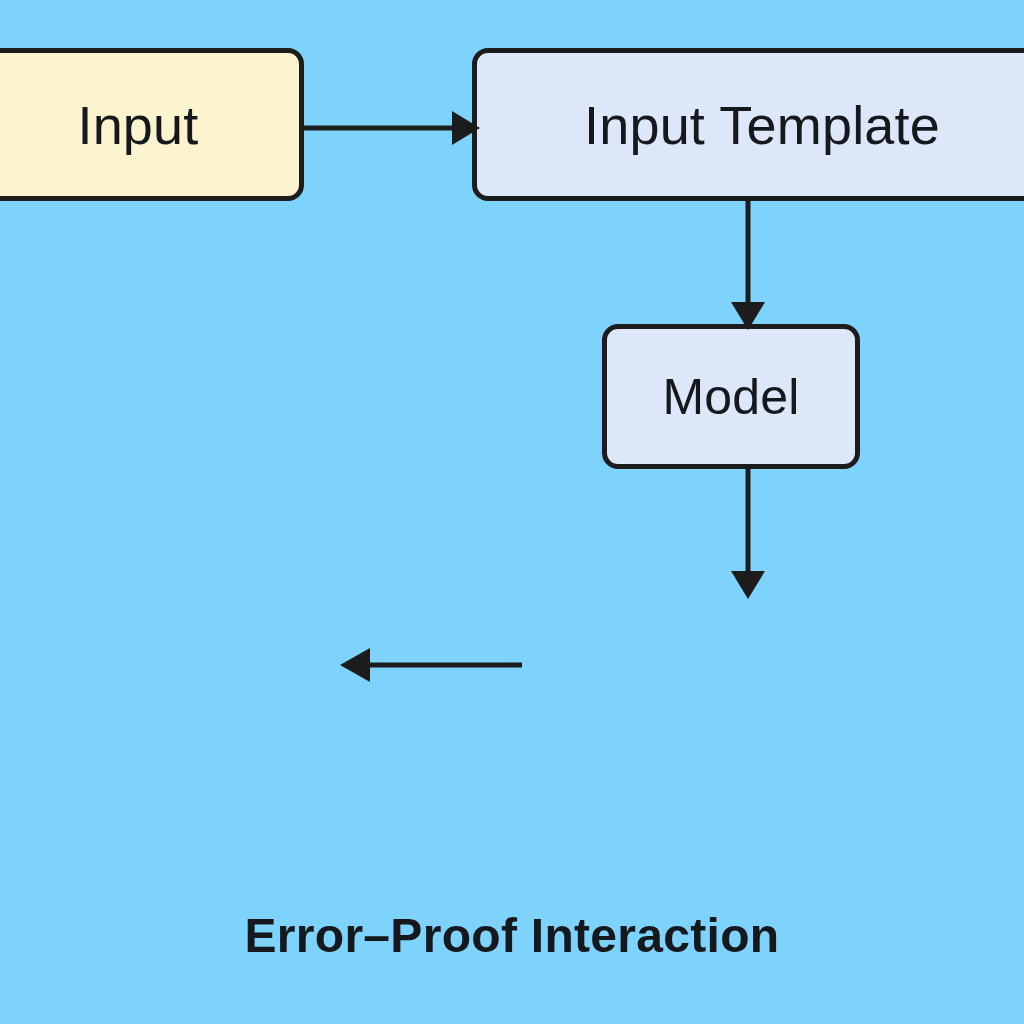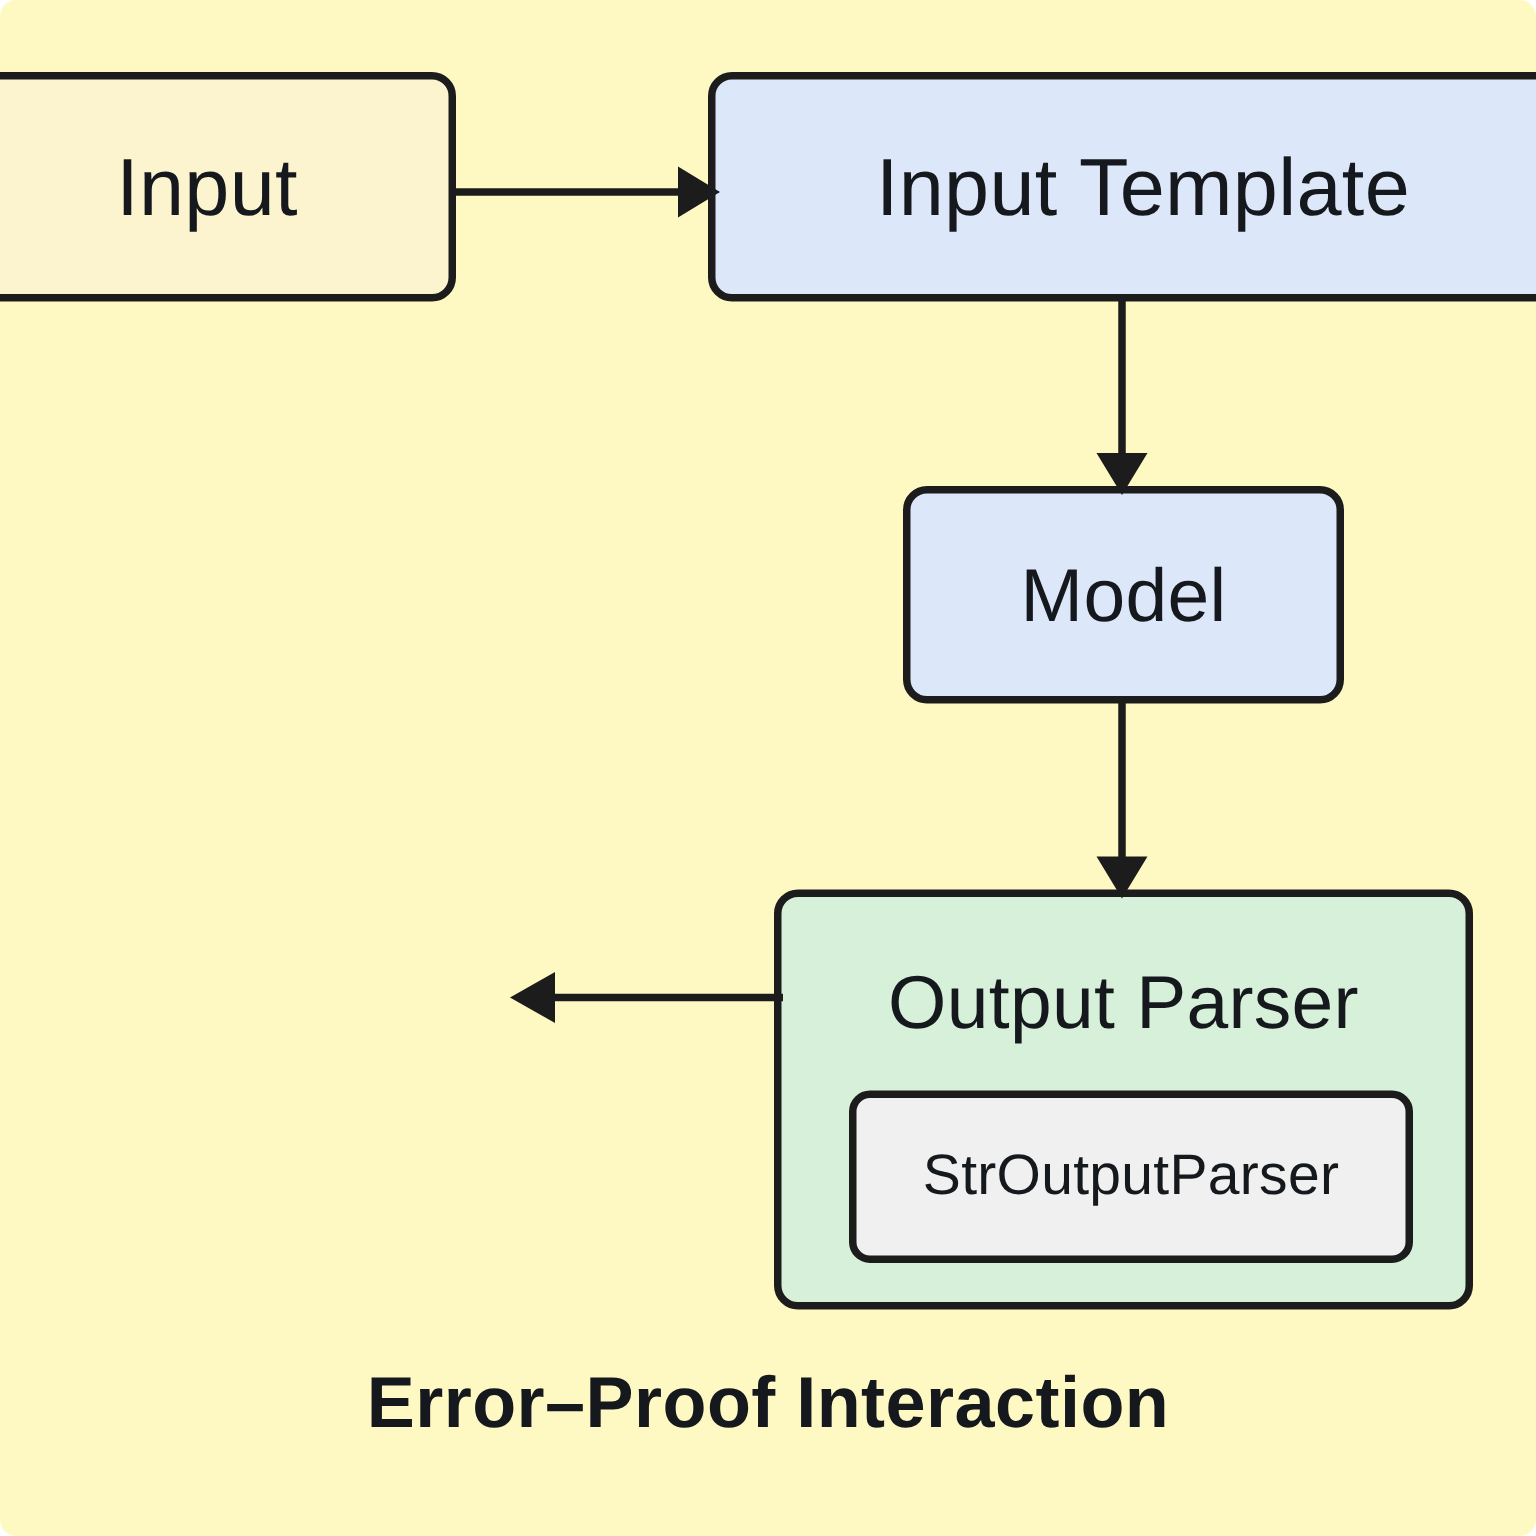--- a/index.html
+++ b/index.html
@@ -5,24 +5,23 @@
 <style>
   html, body {
     margin: 0;
     padding: 0;
     background: #ffffff;
   }
   #canvas {
     position: relative;
     width: 1024px;
     height: 1024px;
-    background: #fef9c3;
+    background: #7dd3fc;
     overflow: hidden;
     font-family: "Liberation Sans", "DejaVu Sans", sans-serif;
-    border-radius: 11px;
   }
   .node {
     position: absolute;
     box-sizing: border-box;
     border: 5px solid #1c1c1c;
     border-radius: 16px;
     display: flex;
     align-items: center;
     justify-content: center;
     color: #15181c;
@@ -46,21 +45,21 @@
     left: 472px;
     top: 48px;
     width: 580px;
     height: 153px;
     background: #dde7fa;
     font-size: 54px;
   }
   #node-model {
     left: 602px;
     top: 324px;
-    width: 294px;
+    width: 258px;
     height: 145px;
     background: #dde7fa;
     font-size: 50px;
   }
   #node-output-parser {
     left: 516px;
     top: 593px;
     width: 466px;
     height: 280px;
     background: #d7f0d9;
@@ -142,26 +141,20 @@
   </div>
 
   <div class="node" id="node-prompt-template">
     <span class="node-label">Input Template</span>
   </div>
 
   <div class="node" id="node-model">
     <span class="node-label">Model</span>
   </div>
 
-  <div class="node" id="node-output-parser">
-    <span class="parser-title">Output Parser</span>
-    <div id="node-str-output-parser">
-      <span class="node-label">StrOutputParser</span>
-    </div>
-  </div>
 
 
   <svg class="arrow" id="arrow-input-to-prompt" viewBox="0 0 180 44">
     <line class="arrow-line" x1="0" y1="22" x2="158" y2="22"></line>
     <polygon class="arrow-head" points="180,22 152,39 152,5"></polygon>
   </svg>
 
   <svg class="arrow" id="arrow-prompt-to-model" viewBox="0 0 44 132">
     <line class="arrow-line" x1="22" y1="0" x2="22" y2="110"></line>
     <polygon class="arrow-head" points="22,132 5,104 39,104"></polygon>

